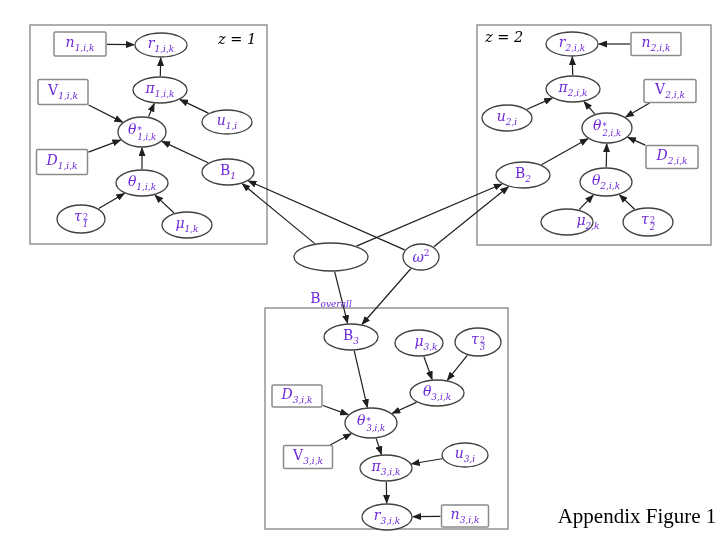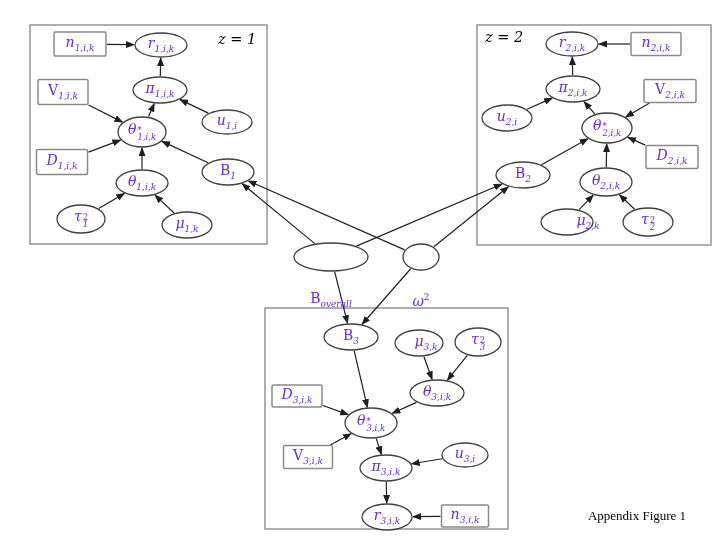--- a/index.html
+++ b/index.html
@@ -11,21 +11,21 @@
               font-size:14px;line-height:1;color:#6d28d9;}
   .it{font-style:italic;}
   .node-label sub{font-size:9px;font-style:italic;}
   .node-label sup{font-size:9px;}
   .stack{display:inline-block;text-align:left;vertical-align:-0.42em;line-height:0.85;margin-left:1px;}
   .stack .s-sup,.stack .s-sub{display:block;font-size:8.5px;}
   .stack .s-sub{font-style:italic;}
   .panel-label{position:absolute;transform:translate(-50%,-50%);font-size:14.5px;
                font-style:italic;color:#000;white-space:nowrap;}
   .caption{position:absolute;left:637px;top:516px;transform:translate(-50%,-50%);
-           font-size:13px;color:#000;white-space:nowrap;
+           font-size:21px;color:#000;white-space:nowrap;
            font-family:"Liberation Serif","DejaVu Serif",serif;}
 </style>
 </head>
 <body>
 
 <div id="stage">
   <svg id="diagram-svg" width="720" height="540" viewBox="0 0 720 540">
       <defs>
         <marker id="arrow" markerWidth="9" markerHeight="7" refX="8" refY="3.5" orient="auto" markerUnits="userSpaceOnUse">
           <path d="M0,0 L9,3.5 L0,7 Z" fill="#1f1f1f"></path>
@@ -126,21 +126,21 @@
       <div class="node-label" style="left: 573px; top: 89px;"><span class="it">π</span><sub>2,i,k</sub></div>
       <div class="node-label" style="left: 670px; top: 91px;"><span class="">V</span><sub>2,i,k</sub></div>
       <div class="node-label" style="left: 507px; top: 118px;"><span class="it">u</span><sub>2,i</sub></div>
       <div class="node-label" style="left: 607px; top: 128px;"><span class="it">θ</span><span class="stack"><span class="s-sup">*</span><span class="s-sub">2,i,k</span></span></div>
       <div class="node-label" style="left: 672px; top: 157px;"><span class="it">D</span><sub>2,i,k</sub></div>
       <div class="node-label" style="left: 523px; top: 175px;"><span class="">B</span><sub>2</sub></div>
       <div class="node-label" style="left: 606px; top: 182px;"><span class="it">θ</span><sub>2,i,k</sub></div>
       <div class="node-label" style="left: 567px; top: 222px; margin-left: 21px;"><span class="it">μ</span><sub>2,k</sub></div>
       <div class="node-label" style="left: 648px; top: 222px;"><span class="it">τ</span><span class="stack"><span class="s-sup">2</span><span class="s-sub">2</span></span></div>
       <div class="node-label" style="left: 331px; top: 257px; margin-top: 43px;"><span class="">B</span><sub>overall</sub></div>
-      <div class="node-label" style="left: 421px; top: 257px; margin-top: 44px;"><span class="it">ω</span><sup>2</sup></div>
+      <div class="node-label" style="left: 421px; top: 257px;"><span class="it">ω</span><sup>2</sup></div>
       <div class="node-label" style="left: 351px; top: 337px;"><span class="">B</span><sub>3</sub></div>
       <div class="node-label" style="left: 419px; top: 343px; margin-left: 7px;"><span class="it">μ</span><sub>3,k</sub></div>
       <div class="node-label" style="left: 478px; top: 342px;"><span class="it">τ</span><span class="stack"><span class="s-sup">2</span><span class="s-sub">3</span></span></div>
       <div class="node-label" style="left: 437px; top: 393px;"><span class="it">θ</span><sub>3,i,k</sub></div>
       <div class="node-label" style="left: 297px; top: 396px;"><span class="it">D</span><sub>3,i,k</sub></div>
       <div class="node-label" style="left: 371px; top: 423px;"><span class="it">θ</span><span class="stack"><span class="s-sup">*</span><span class="s-sub">3,i,k</span></span></div>
       <div class="node-label" style="left: 308px; top: 457px; text-align: center;"><span class="">V</span><sub>3,i,k</sub></div>
       <div class="node-label" style="left: 465px; top: 455px;"><span class="it">u</span><sub>3,i</sub></div>
       <div class="node-label" style="left: 386px; top: 468px;"><span class="it">π</span><sub>3,i,k</sub></div>
       <div class="node-label" style="left: 387px; top: 517px;"><span class="it">r</span><sub>3,i,k</sub></div>

